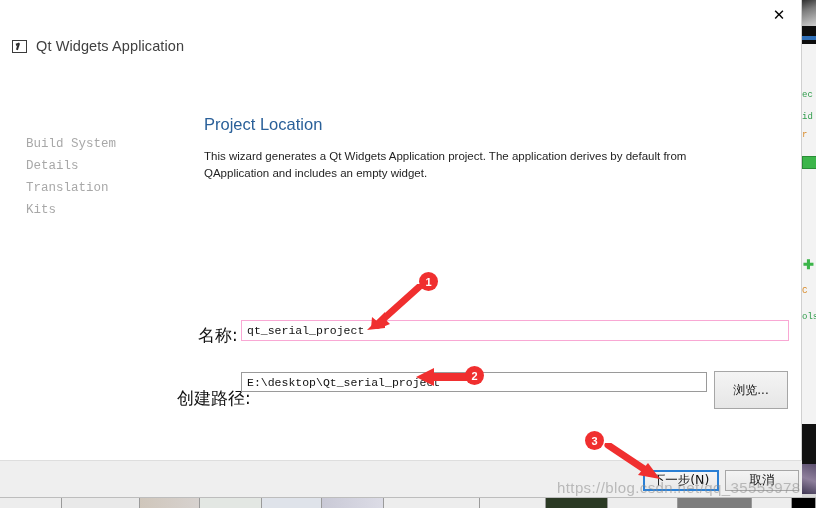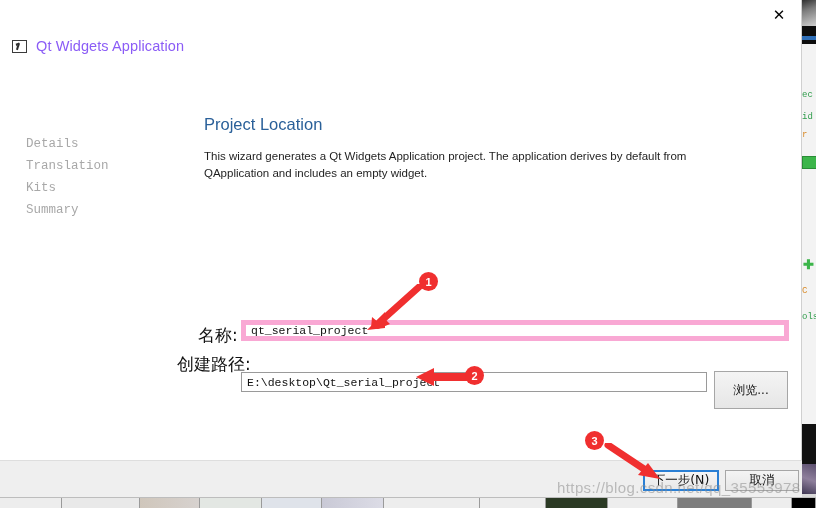--- a/index.html
+++ b/index.html
@@ -125,21 +125,21 @@
   #app-icon::before {
     content: "";
     position: absolute;
     left: 4px; top: 2.5px;
     width: 2px; height: 7px;
     background: #2b2b2b;
     transform: rotate(18deg);
   }
   #app-title {
     font-size: 14.5px;
-    color: #8b5cf6;
+    color: #404040;
     letter-spacing: 0.1px;
     white-space: nowrap;
   }
 
   
   #wizard-body {
     display: flex;
     height: 413px;
     position: relative;
   }
@@ -208,30 +208,30 @@
     font-size: 11.5px;
     color: #111111;
     padding: 0 5px;
     display: flex;
     align-items: center;
     outline: none;
   }
   #name-input {
     left: 241px; top: 320px;
     width: 548px; height: 21px;
-    border: 5px solid #f9a8d4;
+    border: 1px solid #f9a8d4;
   }
   #label-name { left: 198px; top: 324px; }
 
   #path-input {
     left: 241px; top: 372px;
     width: 466px; height: 20px;
     border: 1px solid #9a9a9a;
   }
-  #label-path { left: 177px; top: 353px; }
+  #label-path { left: 177px; top: 387px; }
 
   #browse-btn {
     position: absolute;
     left: 714px; top: 371px;
     width: 74px; height: 38px;
     background: linear-gradient(180deg,#f4f4f4,#e6e6e6);
     border: 1px solid #a6a6a6;
     box-sizing: border-box;
     display: flex;
     align-items: center;
@@ -379,31 +379,31 @@
 
   <div id="app-header">
     <span id="app-icon"></span>
     <span id="app-title">Qt Widgets Application</span>
   </div>
 
   <div id="wizard-body">
 
     <div id="sidebar">
       <div class="nav-item inactive">
+        <span>Build System</span>
+      </div>
+      <div class="nav-item inactive">
         <span>Details</span>
       </div>
       <div class="nav-item inactive">
         <span>Translation</span>
       </div>
       <div class="nav-item inactive">
         <span>Kits</span>
       </div>
-      <div class="nav-item inactive">
-        <span>Summary</span>
-      </div>
     </div>
 
     <div id="main">
       <h1 id="page-title">Project Location</h1>
       <p id="page-desc">This wizard generates a Qt Widgets Application project. The application derives by default from
 QApplication and includes an empty widget.</p>
     </div>
 
   </div>
 

